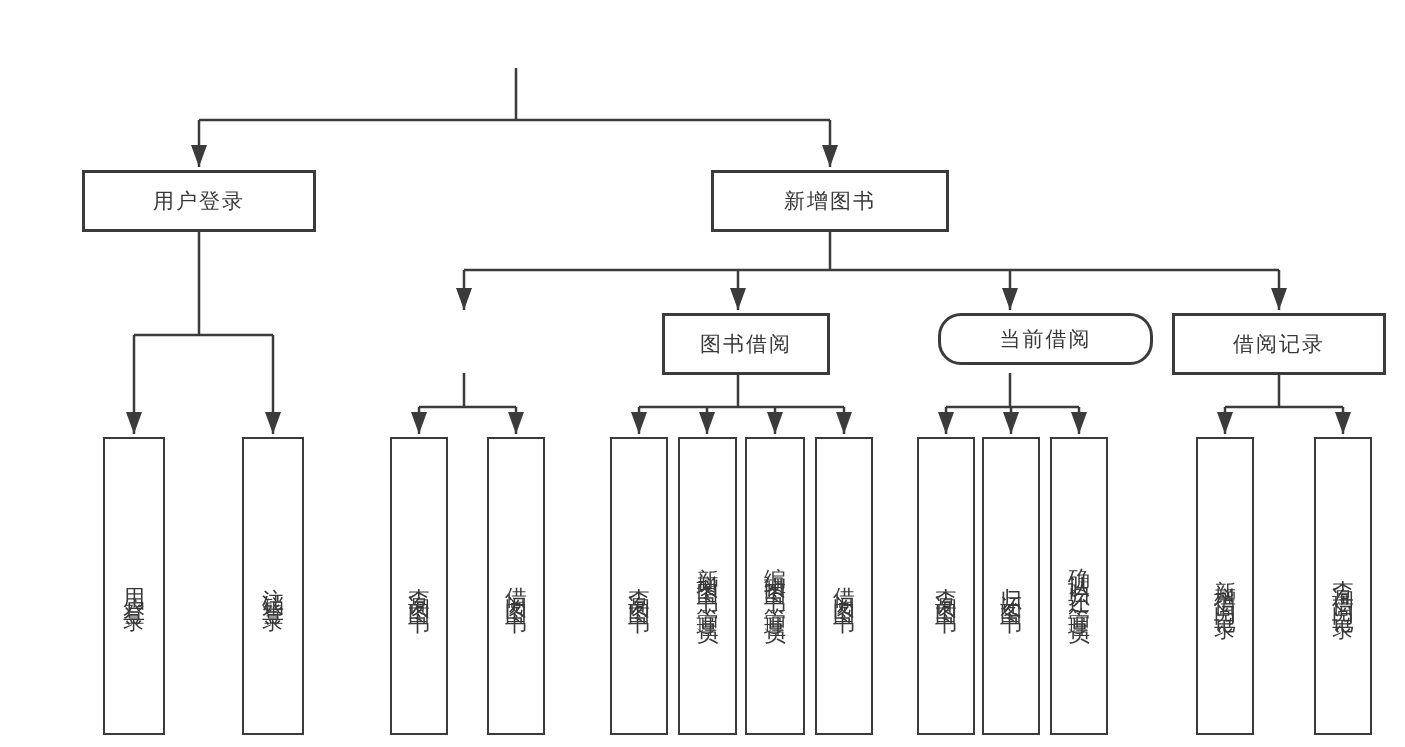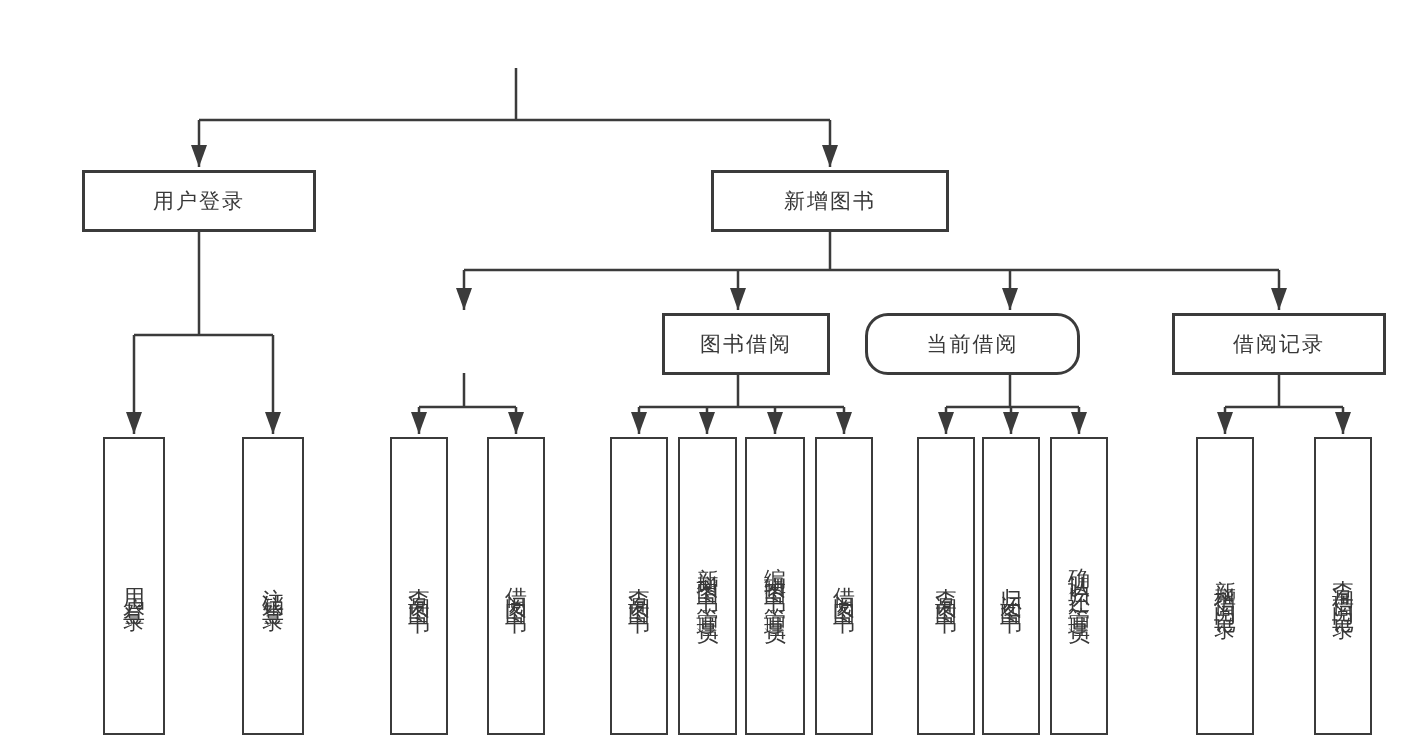--- a/index.html
+++ b/index.html
@@ -107,21 +107,21 @@
       <line x1="1225" y1="407" x2="1225" y2="434" marker-end="url(#ah)"></line>
       <line x1="1343" y1="407" x2="1343" y2="434" marker-end="url(#ah)"></line>
     </g>
   </svg>
 
 
   <div class="box box-h" style="left:82px; top:170px; width:234px; height:62px;">用户登录</div>
   <div class="box box-h" style="left:711px; top:170px; width:238px; height:62px;">新增图书</div>
 
   <div class="box box-h" style="left:633px; top:313px; width:168px; height:62px;margin-left:29px;">图书借阅</div>
-  <div class="box box-h" style="left:865px; top:313px; width:215px; height:62px;border-radius:23px;">当前借阅</div>
+  <div class="box box-h" style="left:938px; top:313px; width:215px; height:52px;border-radius:23px;">当前借阅</div>
   <div class="box box-h" style="left:1172px; top:313px; width:214px; height:62px;">借阅记录</div>
 
   <div class="box box-v" style="left:103px; top:437px; width:62px; height:298px;">用户登录</div>
   <div class="box box-v" style="left:242px; top:437px; width:62px; height:298px;">注销登录</div>
 
   <div class="box box-v" style="left:390px; top:437px; width:58px; height:298px;">查询图书</div>
   <div class="box box-v" style="left:487px; top:437px; width:58px; height:298px;">借阅图书</div>
 
   <div class="box box-v" style="left:610px; top:437px; width:58px; height:298px;">查询图书</div>
   <div class="box box-v" style="left:678px; top:437px; width:59px; height:298px;">新增图书（管理员）</div>

